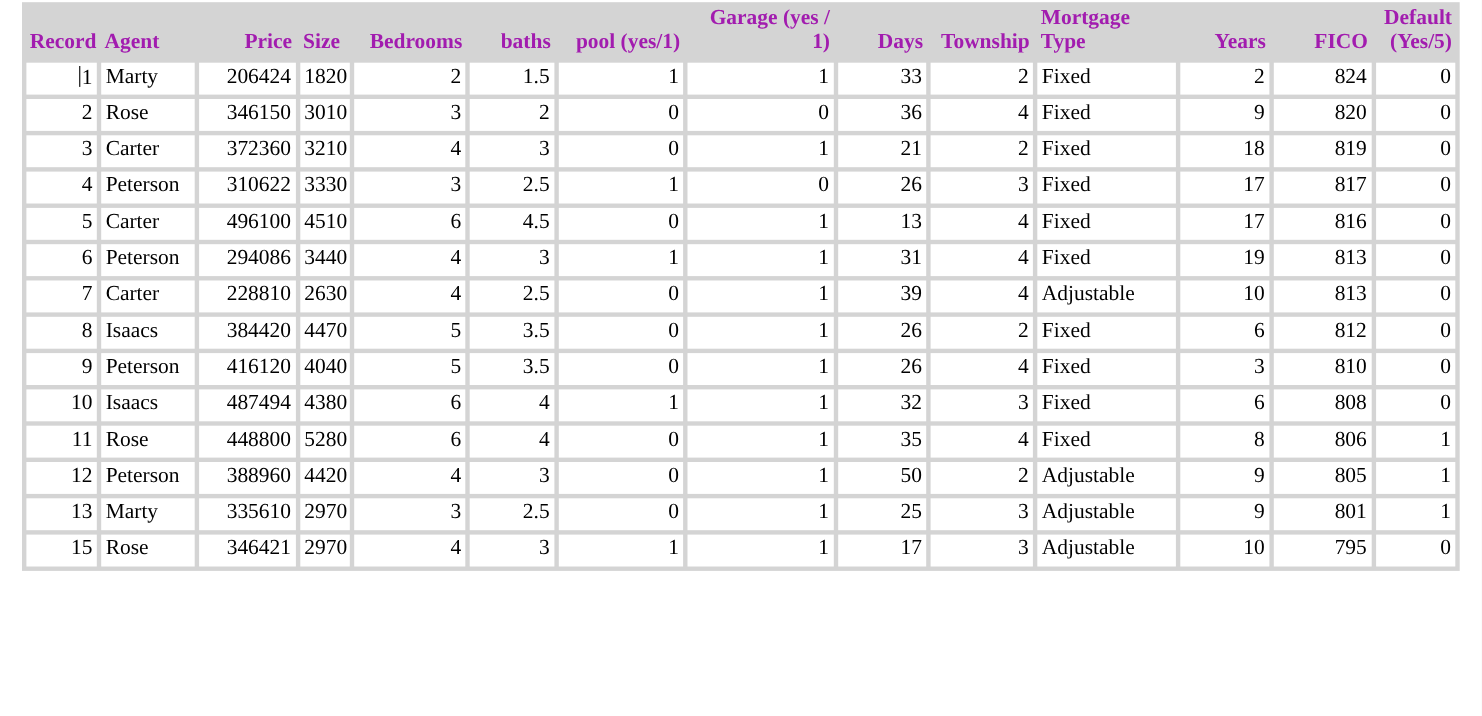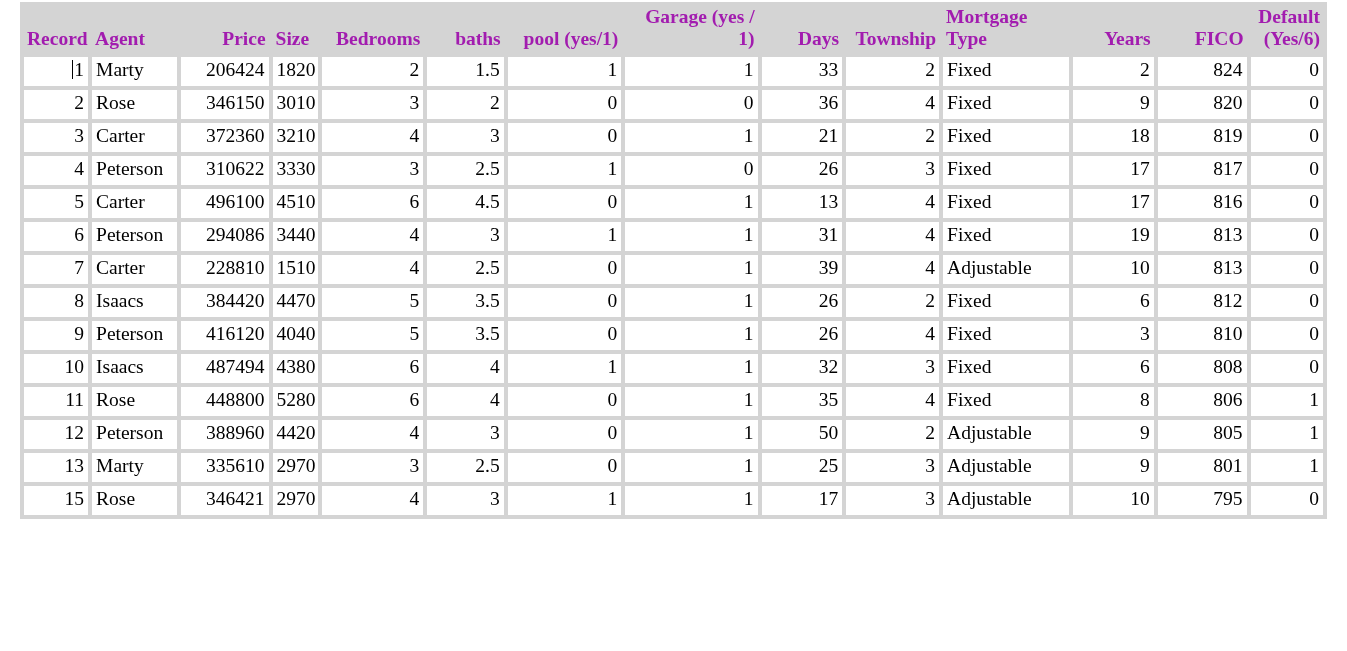--- a/index.html
+++ b/index.html
@@ -103,21 +103,21 @@
           <th class="al-l">Size</th>
           <th class="al-r">Bedrooms</th>
           <th class="al-r">baths</th>
           <th class="al-r">pool (yes/1)</th>
           <th class="al-r">Garage (yes / 1)</th>
           <th class="al-r">Days</th>
           <th class="al-r">Township</th>
           <th class="al-l">Mortgage Type</th>
           <th class="al-r">Years</th>
           <th class="al-r">FICO</th>
-          <th class="al-r">Default (Yes/6)</th>
+          <th class="al-r">Default (Yes/5)</th>
         </tr>
     </thead>
     <tbody id="table-body">
         <tr>
           <td class="al-r"><span class="caret"></span><span>1</span></td>
           <td class="al-l">Marty</td>
           <td class="al-r">206424</td>
           <td class="al-l">1820</td>
           <td class="al-r">2</td>
           <td class="al-r">1.5</td>
@@ -207,21 +207,21 @@
           <td class="al-r">4</td>
           <td class="al-l">Fixed</td>
           <td class="al-r">19</td>
           <td class="al-r">813</td>
           <td class="al-r">0</td>
         </tr>
         <tr>
           <td class="al-r">7</td>
           <td class="al-l">Carter</td>
           <td class="al-r">228810</td>
-          <td class="al-l">1510</td>
+          <td class="al-l">2630</td>
           <td class="al-r">4</td>
           <td class="al-r">2.5</td>
           <td class="al-r">0</td>
           <td class="al-r">1</td>
           <td class="al-r">39</td>
           <td class="al-r">4</td>
           <td class="al-l">Adjustable</td>
           <td class="al-r">10</td>
           <td class="al-r">813</td>
           <td class="al-r">0</td>

